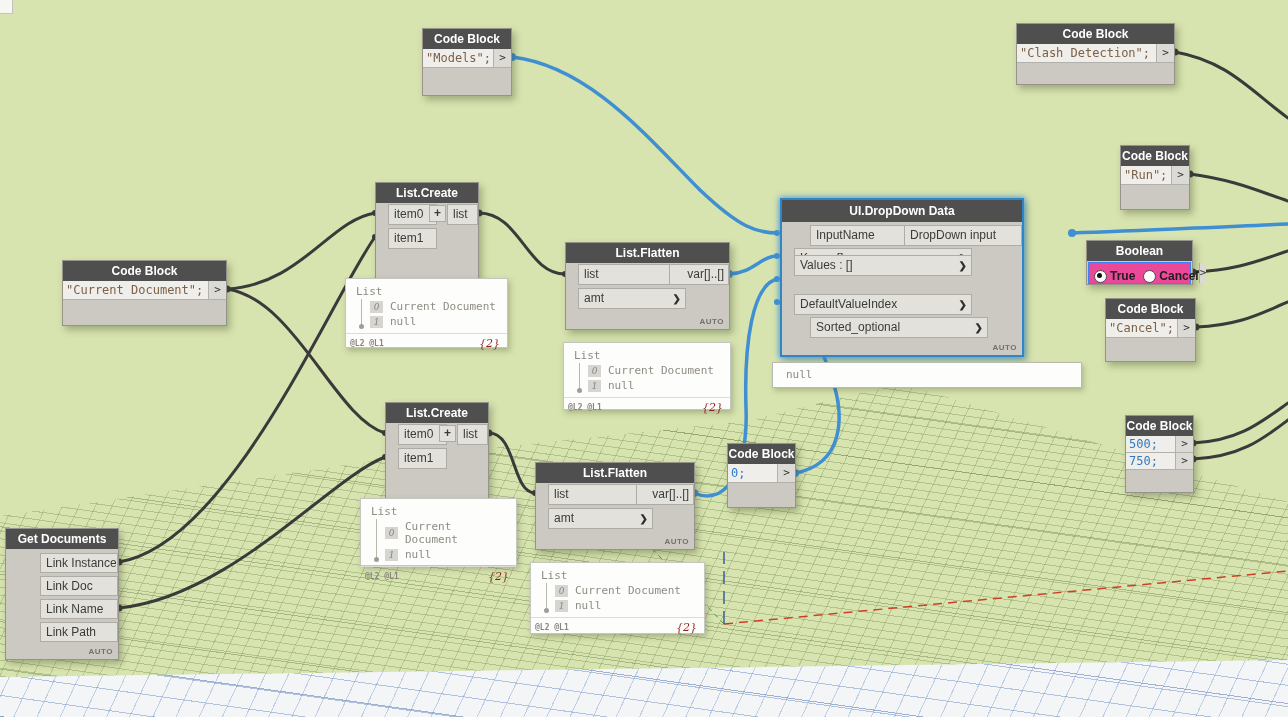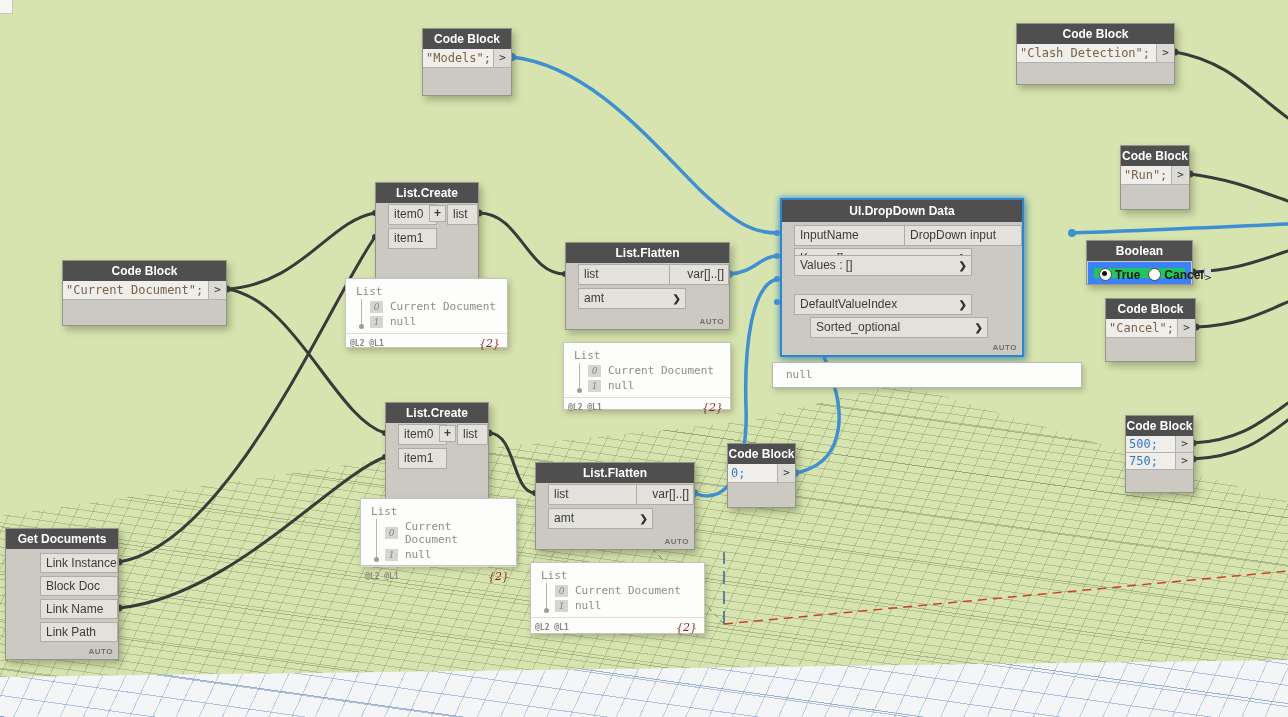--- a/index.html
+++ b/index.html
@@ -38,22 +38,22 @@
   .codeport{width:17px;background:#dcdad5;text-align:center;
     font-family:"DejaVu Sans Mono",monospace;font-size:11px;line-height:18px;color:#2f2f2f;}
   .prow{position:absolute;box-sizing:border-box;background:#e3e1dc;border:1px solid #aeaca5;
     font-size:12px;color:#3b3b37;line-height:19px;padding:0 5px;white-space:nowrap;overflow:hidden;margin-left:12px;}
   .chev{position:absolute;right:4px;top:0;font-size:10px;font-weight:bold;color:#2f2f2f;}
   .pbtn{position:absolute;box-sizing:border-box;background:#e3e1dc;border:1px solid #aeaca5;
     font-size:12px;font-weight:bold;color:#3b3b37;text-align:center;line-height:15px;}
   .auto{position:absolute;right:5px;bottom:3px;font-size:8px;font-weight:bold;
     color:#73716b;letter-spacing:.5px;}
   
-  .boolrow{position:absolute;left:1px;right:1px;top:21px;height:22px;display:flex;align-items:flex-start;
-    background:#22c55e;border:6px solid #3b82f6;box-sizing:border-box;}
+  .boolrow{position:absolute;left:1px;right:1px;top:21px;height:22px;display:flex;align-items:flex-end;
+    background:#ec4899;border:1px solid #3b82f6;box-sizing:border-box;}
   .radio{width:11px;height:11px;border-radius:50%;border:1px solid #4a4a4a;background:#fff;
     margin:0 3px 0 5px;position:relative;flex:none;}
   .radio.sel:after{content:"";position:absolute;left:2px;top:2px;width:5px;height:5px;
     border-radius:50%;background:#111;}
   .blbl{font-size:12px;font-weight:bold;color:#1d1d1d;}
   .boolport{margin-left:auto;width:18px;height:100%;border-left:1px solid #aeaca5;
     background:#dcdad5;text-align:center;font-family:"DejaVu Sans Mono",monospace;
     font-size:11px;line-height:20px;color:#2f2f2f;}
   
   .pv{position:absolute;z-index:3;box-sizing:border-box;background:#fdfdfc;border:1px solid #c6c6c1;
@@ -222,21 +222,21 @@
     <div class="prow" style="left:0;top:45px;width:108px;height:21px">
       <span>amt</span>
       <span class="chev">❯</span>
     </div>
     <div class="prow" style="right:0;top:21px;width:60px;height:21px;text-align:right;padding-right:4px">var[]..[]</div>
     <div class="auto">AUTO</div>
   </div>
 
   <div class="node sel" style="left:780px;top:198px;width:244px;height:159px">
     <div class="hdr">UI.DropDown Data</div>
-    <div class="prow" style="left:0;top:25px;width:178px;height:21px">
+    <div class="prow" style="left:16px;top:25px;width:178px;height:21px">
       <span>InputName</span>
       <span class="chev">❯</span>
     </div>
     <div class="prow" style="left:0;top:48px;width:178px;height:21px">
       <span>Keys : []</span>
       <span class="chev">❯</span>
     </div>
     <div class="prow" style="left:0;top:55px;width:178px;height:21px">
       <span>Values : []</span>
       <span class="chev">❯</span>
@@ -282,21 +282,21 @@
     <div class="hdr">Code Block</div>
     <div class="coderow">
       <div class="codetext num">0;</div>
       <div class="codeport">&gt;</div>
     </div>
   </div>
 
   <div class="node" style="left:5px;top:528px;width:114px;height:132px">
     <div class="hdr">Get Documents</div>
     <div class="prow" style="left:22px;right:0;top:24px;height:20px">Link Instance</div>
-    <div class="prow" style="left:22px;right:0;top:47px;height:20px">Block Doc</div>
+    <div class="prow" style="left:22px;right:0;top:47px;height:20px">Link Doc</div>
     <div class="prow" style="left:22px;right:0;top:70px;height:20px">Link Name</div>
     <div class="prow" style="left:22px;right:0;top:93px;height:20px">Link Path</div>
     <div class="auto">AUTO</div>
   </div>
 
   <div class="pv" style="left:345px;top:278px;width:163px;height:70px">
     <div class="pvbody">
       <div>List</div>
       <div class="pvtree"></div>
       <div class="pvrow">

